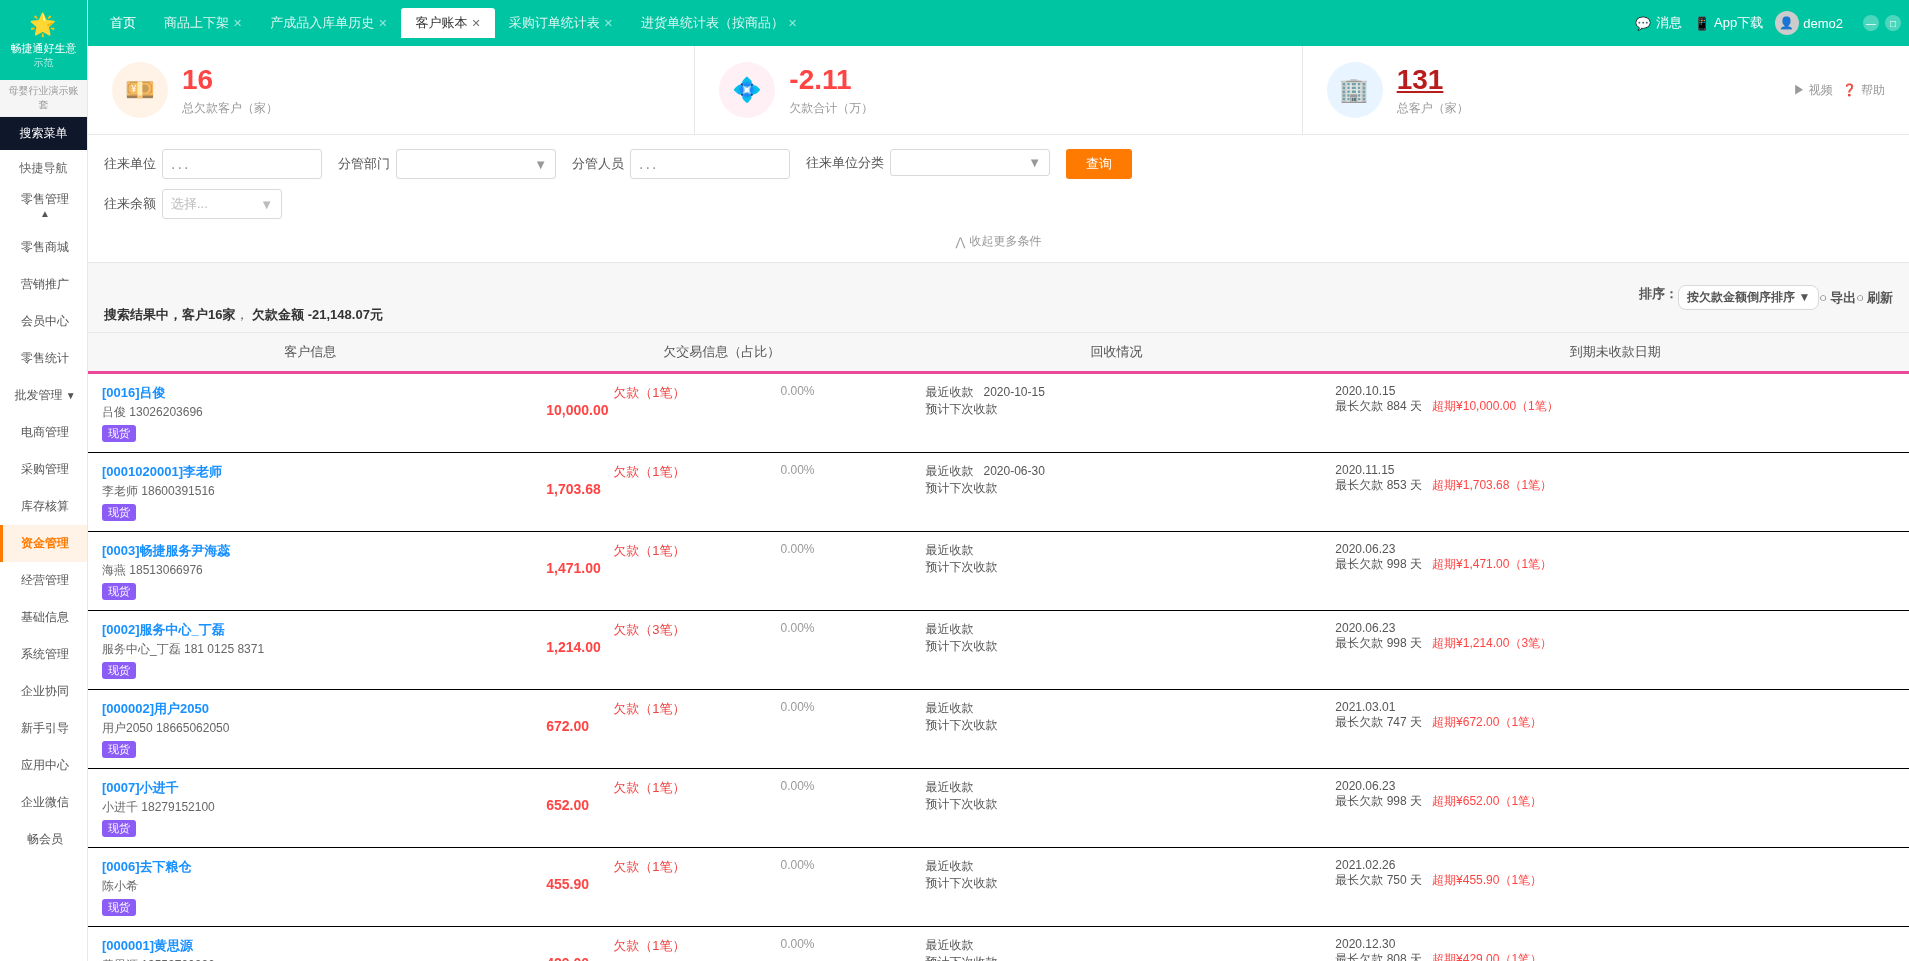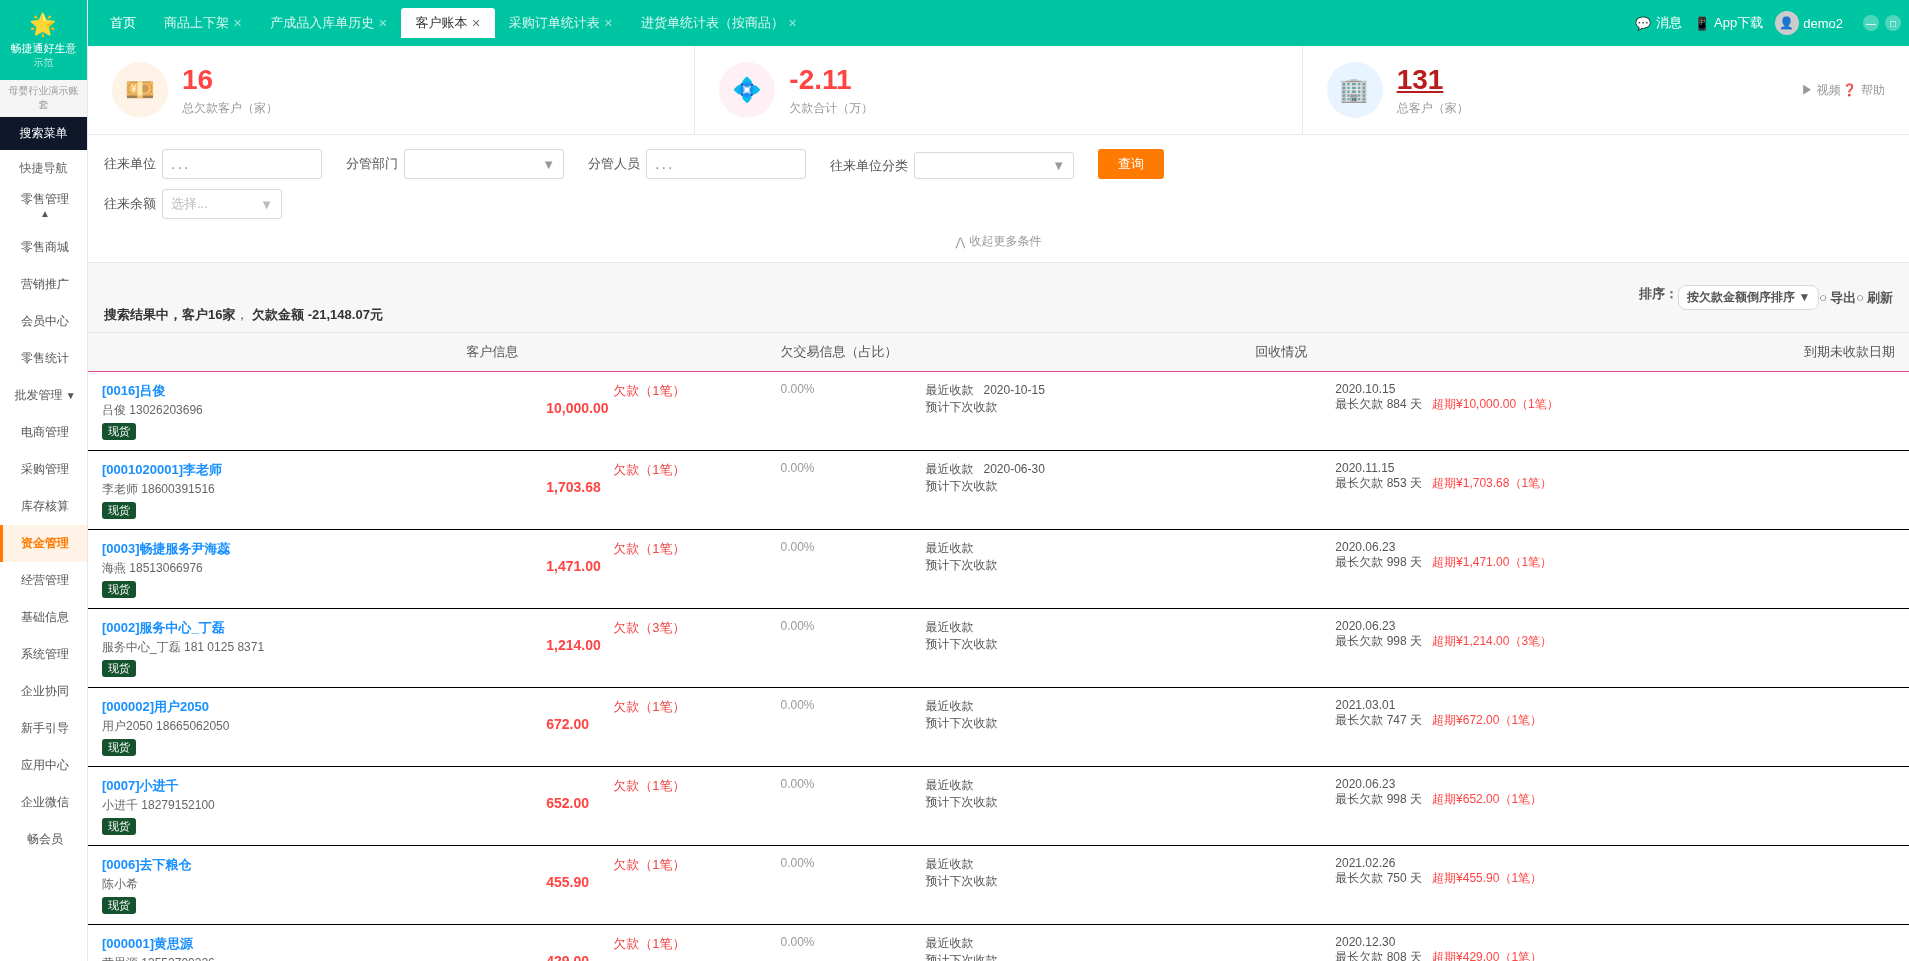--- a/index.html
+++ b/index.html
@@ -33,25 +33,25 @@
     .summary-card { flex: 1; display: flex; align-items: center; gap: 14px; padding: 16px 24px; border-right: 1px solid #e8e8e8; }
     .summary-card:last-child { border-right: none; }
     .summary-icon { width: 56px; height: 56px; border-radius: 50%; display: flex; align-items: center; justify-content: center; font-size: 24px; flex-shrink: 0; }
     .summary-icon.orange { background: #fff3e8; color: #ff7a00; }
     .summary-icon.pink { background: #fff0f5; color: #ff6b9d; }
     .summary-icon.blue { background: #e8f4ff; color: #4a90d9; }
     .summary-num { font-size: 28px; font-weight: bold; }
     .summary-num.red { color: #ff4444; }
     .summary-num.dark { color: #b91c1c; font-weight: 900; text-decoration: underline; }
     .summary-label { font-size: 12px; color: #999; margin-top: 4px; }
-    .summary-card-top-right { margin-left: auto; font-size: 12px; color: #999; display: flex; gap: 2px; }
+    .summary-card-top-right { margin-left: auto; font-size: 12px; color: #999; display: flex; gap: 10px; }
 
     
     .filter-area { background: white; padding: 14px 16px 8px; border-bottom: 1px solid #e8e8e8; }
-    .filter-row { display: flex; align-items: flex-end; gap: 24px; margin-bottom: 10px; flex-wrap: wrap; }
+    .filter-row { display: flex; align-items: flex-start; gap: 16px; margin-bottom: 10px; flex-wrap: wrap; }
     .filter-field { display: flex; align-items: center; gap: 6px; }
     .filter-label { font-size: 13px; color: #555; white-space: nowrap; }
     .filter-input { border: 1px solid #d9d9d9; border-radius: 3px; padding: 5px 8px; font-size: 13px; color: #333; min-width: 160px; cursor: pointer; display: flex; align-items: center; justify-content: space-between; }
     .filter-input .dots { color: #999; font-size: 16px; letter-spacing: 2px; }
     .filter-select { border: 1px solid #d9d9d9; border-radius: 3px; padding: 5px 8px; font-size: 13px; color: #333; min-width: 160px; cursor: pointer; display: flex; align-items: center; justify-content: space-between; background: white; }
     .filter-select .arrow { color: #999; }
     .filter-btn-search { background: #ff7a00; color: white; border: none; border-radius: 3px; padding: 6px 20px; font-size: 13px; cursor: pointer; }
     .collapse-bar { text-align: center; font-size: 12px; color: #999; cursor: pointer; padding: 4px; display: flex; align-items: center; justify-content: center; gap: 4px; }
     .filter-input-select { border: 1px solid #d9d9d9; border-radius: 3px; padding: 5px 8px; font-size: 13px; color: #bbb; min-width: 120px; cursor: pointer; display: flex; align-items: center; justify-content: space-between; background: white; }
 
@@ -60,26 +60,26 @@
     .result-info { color: #555; margin-top: 35px; }
     .result-info span { color: #333; font-weight: bold; }
     .result-actions { display: flex; color: #555; font-size: 13px; font-weight: bold; }
     .result-actions .action-btn { cursor: pointer; display: flex; align-items: center; gap: 3px; color: #555; }
     .sort-select { border: 1px solid #d9d9d9; border-radius: 8px; padding: 3px 8px; font-size: 12px; color: #555; background: white; cursor: pointer; }
 
     
     .table-container { flex: 1; overflow-y: auto; background: white; }
     table { width: 100%; border-collapse: collapse; }
     table thead tr { background: #f7f7f7; border-bottom: 1px solid #e8e8e8; }
-    table thead th { padding: 10px 14px; text-align: right; font-size: 13px; color: #555; font-weight: normal; border-bottom: 1px solid #ec4899; }
+    table thead th { padding: 10px 14px; text-align: center; font-size: 13px; color: #555; font-weight: normal; border-bottom: 3px solid #ec4899; }
     table tbody tr { border-bottom: 1px solid #000000; }
     table tbody td { padding: 10px 14px; vertical-align: top; font-size: 13px; }
     .customer-name { color: #1890ff; cursor: pointer; font-weight: bold; font-size: 13px; }
     .customer-phone { color: #666; font-size: 12px; margin-top: 2px; }
-    .tag-now { background: #14532d; color: white; border-radius: 3px; padding: 1px 6px; font-size: 11px; display: inline-block; margin-top: 4px; }
+    .tag-now { background: #8b5cf6; color: white; border-radius: 3px; padding: 1px 6px; font-size: 11px; display: inline-block; margin-top: 4px; }
     .debt-count { color: #ef4444; font-size: 13px; text-align: center; }
     .debt-amount { color: #ff4444; font-size: 14px; font-weight: bold; cursor: pointer; }
     .debt-percent { color: #999; font-size: 12px; }
     .recent-date { color: #555; font-size: 12px; }
     .overdue-text { color: #ff4444; font-size: 12px; cursor: pointer; }
     .overdue-days { color: #555; font-size: 12px; }
     .due-date { color: #555; font-size: 12px; }
 
     
     .table-container::-webkit-scrollbar { width: 6px; }

